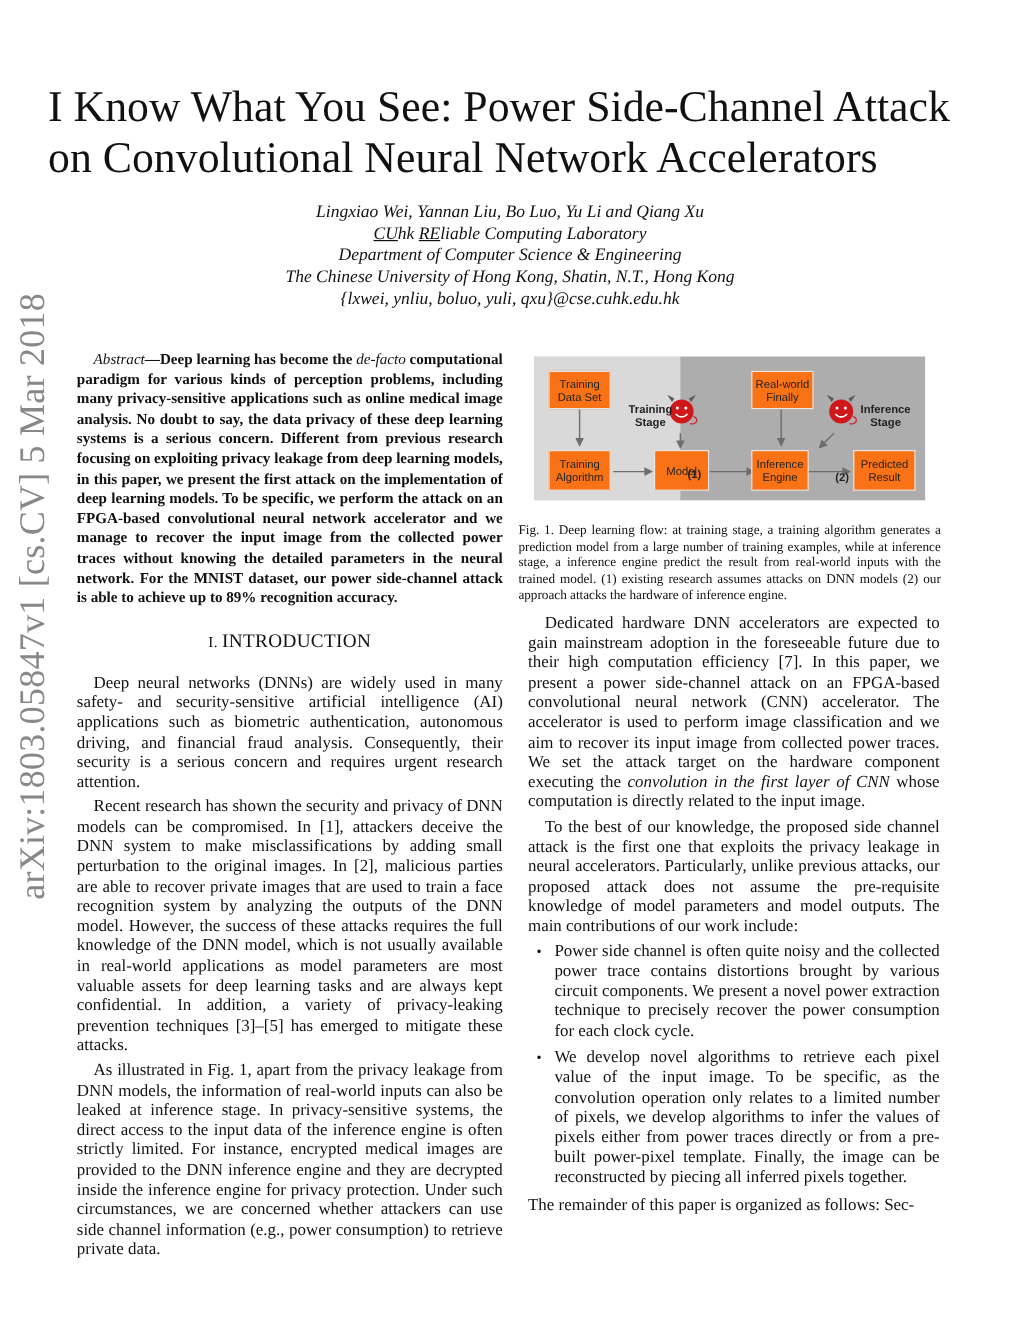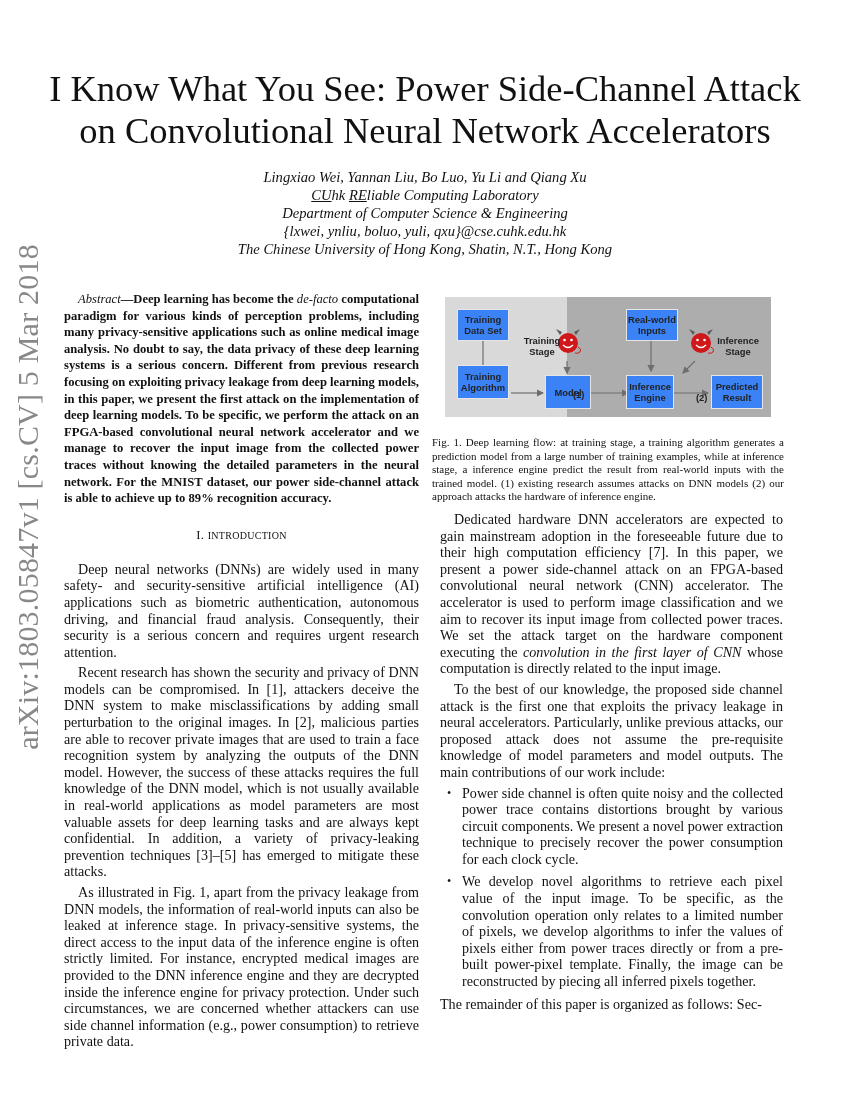--- a/index.html
+++ b/index.html
@@ -4,52 +4,52 @@
 <style>
   html, body { margin: 0; padding: 0; background: #ffffff; }
   body { width: 850px; height: 1100px; position: relative; overflow: hidden;
          font-family: "Liberation Serif", "DejaVu Serif", serif; color: #111; }
 
   .sidebar-id { position: absolute; left: 6px; top: 292px; width: 44px; height: 410px; }
   .sidebar-id span { position: absolute; left: 50%; top: 50%; white-space: nowrap;
          transform: translate(-50%, -50%) rotate(-90deg); font-size: 30px; color: #888;
          letter-spacing: 0.2px; }
 
-  .title { position: absolute; left: 40px; top: 68px; width: 770px; text-align: center;
+  .title { position: absolute; left: 40px; top: 68px; width: 770px; text-align: left;
            font-size: 36.5px; line-height: 42px; font-weight: normal; margin: 0; }
   .authors { position: absolute; left: 100px; top: 168px; width: 650px; text-align: center;
              font-size: 14.6px; line-height: 18px; }
   .authors div { height: 18px; font-style: italic; }
   .u { text-decoration: underline; }
 
   .col { position: absolute; font-size: 14.1px; line-height: 16.6px; text-align: justify; }
   .col-left { left: 64px; top: 291px; width: 355px; }
   .col-right { left: 440px; top: 511px; width: 343px; }
 
   .abstract { font-weight: bold; font-size: 12.6px; line-height: 16.6px; text-indent: 14px; margin: 0 0 20px 0; }
   .abstract em { font-weight: normal; font-style: italic; }
   .abstract .kw { font-style: italic; font-weight: normal; margin-top: 13px; }
 
   .sec-head { text-align: center; font-size: 12.6px; letter-spacing: 0.3px; margin: 0 0 18px 0; height: 16px; }
-  .sec-head .sc { font-size: 10px; text-transform: uppercase; }
+  .sec-head .sc { font-size: 16px; text-transform: uppercase; }
 
   p.par { margin: 0 0 4px 0; text-indent: 14px; }
   p.par.noind { text-indent: 0; }
 
   ul.contrib { margin: 0 0 4px 0; padding: 0 0 0 22px; list-style: none; }
   ul.contrib li { position: relative; margin-bottom: 6px; }
   ul.contrib li::before { content: "\2022"; position: absolute; left: -15px; top: 0; font-size: 12px; }
 
   
   .figure { position: absolute; left: 445px; top: 297px; width: 326px; height: 120px;
             background: #d9d9d9; overflow: hidden; font-family: "Liberation Sans", "DejaVu Sans", sans-serif; }
   .fig-inf { position: absolute; left: 122px; top: 0; width: 204px; height: 120px; background: #adadad; }
-  .fig-box { position: absolute; background: #3b82f6; border: 1px solid #e6e6e6;
+  .fig-box { position: absolute; background: #f97316; border: 1px solid #e6e6e6;
              display: flex; align-items: center; justify-content: center; text-align: center;
-             font-size: 9.4px; line-height: 11px; font-weight: bold; color: #222; box-sizing: border-box; }
+             font-size: 9.4px; line-height: 11px; font-weight: normal; color: #222; box-sizing: border-box; }
   .fig-label { position: absolute; font-size: 9.4px; line-height: 11px; font-weight: bold; color: #222; text-align: center; margin-top: 32px; }
   .fig-svg { position: absolute; left: 0; top: 0; }
   .caption { position: absolute; left: 432px; top: 436px; width: 352px; font-size: 11px; line-height: 13.6px;
              text-align: justify; }
 </style>
 </head>
 <body>
 
 <div class="sidebar-id">
   <span>arXiv:1803.05847v1  [cs.CV]  5 Mar 2018</span>
@@ -57,22 +57,22 @@
 
 <h1 class="title">
   <span>I Know What You See: Power Side-Channel Attack</span><br>
   <span>on Convolutional Neural Network Accelerators</span>
 </h1>
 
 <div class="authors">
   <div>Lingxiao Wei, Yannan Liu, Bo Luo, Yu Li and Qiang Xu</div>
   <div><span class="u">CU</span><span>hk </span><span class="u">RE</span><span>liable Computing Laboratory</span></div>
   <div>Department of Computer Science &amp; Engineering</div>
+  <div>The Chinese University of Hong Kong, Shatin, N.T., Hong Kong</div>
   <div>{lxwei, ynliu, boluo, yuli, qxu}@cse.cuhk.edu.hk</div>
-  <div>The Chinese University of Hong Kong, Shatin, N.T., Hong Kong</div>
 </div>
 
 <div class="col col-left">
   <p class="abstract"><em>Abstract</em><span>—Deep learning has become the </span><span class="kw">de-facto</span><span> computational paradigm for various kinds of perception problems, including many privacy-sensitive applications such as online medical image analysis. No doubt to say, the data privacy of these deep learning systems is a serious concern. Different from previous research focusing on exploiting privacy leakage from deep learning models, in this paper, we present the first attack on the implementation of deep learning models. To be specific, we perform the attack on an FPGA-based convolutional neural network accelerator and we manage to recover the input image from the collected power traces without knowing the detailed parameters in the neural network. For the MNIST dataset, our power side-channel attack is able to achieve up to 89% recognition accuracy.</span></p>
 
   <div class="sec-head"><span>I. </span><span class="sc">Introduction</span></div>
 
   <p class="par">Deep neural networks (DNNs) are widely used in many safety- and security-sensitive artificial intelligence (AI) applications such as biometric authentication, autonomous driving, and financial fraud analysis. Consequently, their security is a serious concern and requires urgent research attention.</p>
   <p class="par">Recent research has shown the security and privacy of DNN models can be compromised. In [1], attackers deceive the DNN system to make misclassifications by adding small perturbation to the original images. In [2], malicious parties are able to recover private images that are used to train a face recognition system by analyzing the outputs of the DNN model. However, the success of these attacks requires the full knowledge of the DNN model, which is not usually available in real-world applications as model parameters are most valuable assets for deep learning tasks and are always kept confidential. In addition, a variety of privacy-leaking prevention techniques [3]–[5] has emerged to mitigate these attacks.</p>
   <p class="par">As illustrated in Fig. 1, apart from the privacy leakage from DNN models, the information of real-world inputs can also be leaked at inference stage. In privacy-sensitive systems, the direct access to the input data of the inference engine is often strictly limited. For instance, encrypted medical images are provided to the DNN inference engine and they are decrypted inside the inference engine for privacy protection. Under such circumstances, we are concerned whether attackers can use side channel information (e.g., power consumption) to retrieve private data.</p>
@@ -113,23 +113,23 @@
       <circle cx="252.5" cy="43" r="1.3" fill="#fff"></circle>
       <circle cx="259.5" cy="43" r="1.3" fill="#fff"></circle>
       <path d="M266,50 q4,2 2,5 q-2,2 -5,1" stroke="#d0181b" stroke-width="1" fill="none"></path>
     </g>
   </svg>
 
   <div class="fig-label" style="left:72px; top:6px; width:50px;">Training Stage</div>
   <div class="fig-label" style="left:262px; top:6px; width:62px;">Inference Stage</div>
 
   <div class="fig-box" style="left:12px; top:12px; width:52px; height:32px;">Training Data Set</div>
-  <div class="fig-box" style="left:12px; top:68px; width:52px; height:34px;">Training Algorithm</div>
+  <div class="fig-box" style="left:12px; top:78px; width:52px; height:34px;">Training Algorithm</div>
   <div class="fig-box" style="left:100px; top:78px; width:46px; height:34px;">Model</div>
-  <div class="fig-box" style="left:181px; top:12px; width:52px; height:32px;">Real-world Inputs</div>
+  <div class="fig-box" style="left:181px; top:12px; width:52px; height:32px;">Real-world Finally</div>
   <div class="fig-box" style="left:181px; top:78px; width:48px; height:34px;">Inference Engine</div>
   <div class="fig-box" style="left:266px; top:78px; width:52px; height:34px;">Predicted Result</div>
 
   <div class="fig-label" style="left:128px; top:60px;">(1)</div>
   <div class="fig-label" style="left:251px; top:63px;">(2)</div>
 </div>
 
 <div class="caption">Fig. 1.  Deep learning flow: at training stage, a training algorithm generates a prediction model from a large number of training examples, while at inference stage, a inference engine predict the result from real-world inputs with the trained model. (1) existing research assumes attacks on DNN models (2) our approach attacks the hardware of inference engine.</div>
 
 <div class="col col-right">

